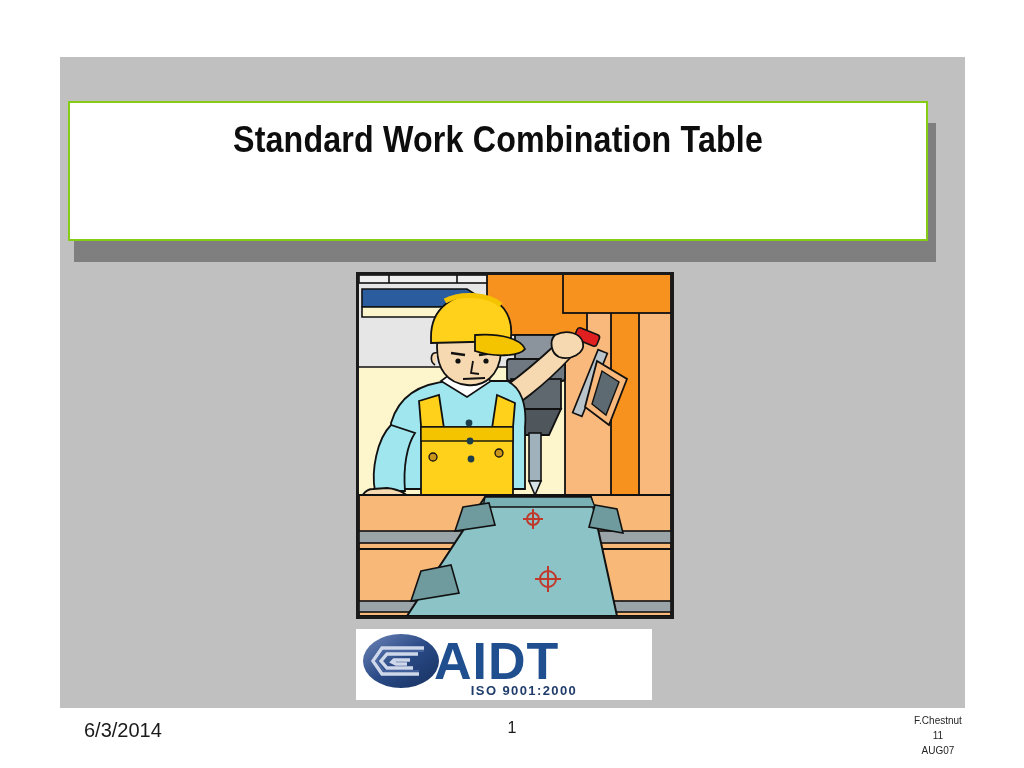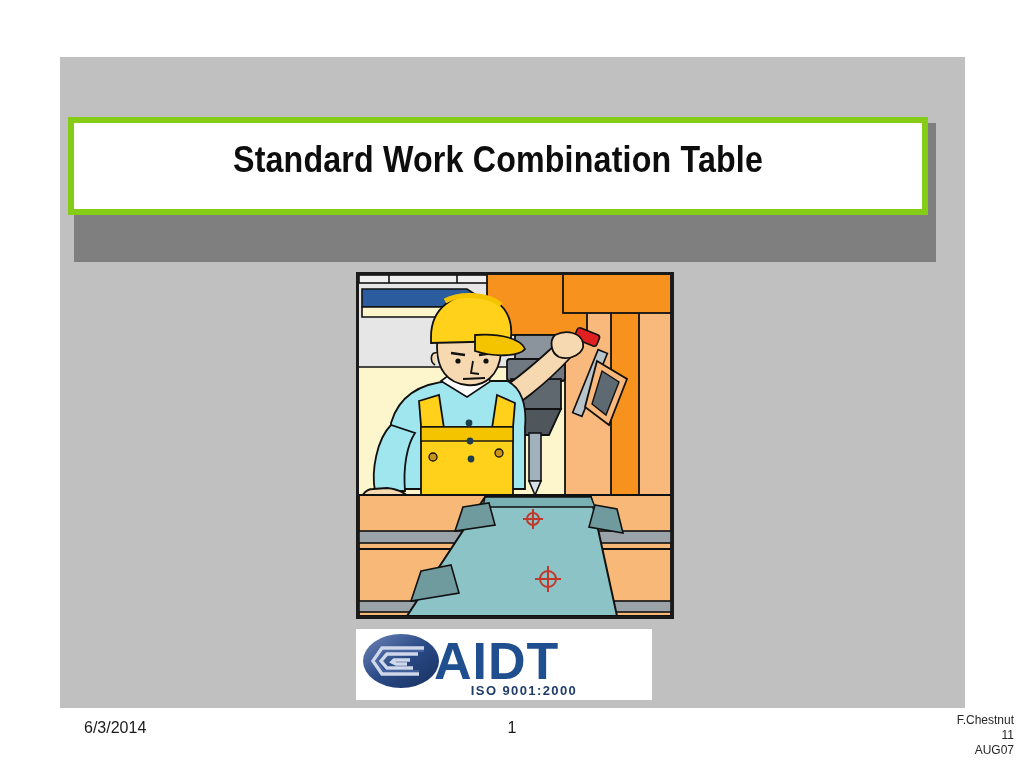--- a/index.html
+++ b/index.html
@@ -31,25 +31,25 @@
     position: absolute;
     left: 74px;
     top: 123px;
     width: 862px;
     height: 139px;
     background: #7f7f7f;
   }
   #title-box {
     position: absolute;
     left: 68px;
-    top: 117px;
+    top: 101px;
     width: 860px;
-    height: 98px;
+    height: 140px;
     background: #ffffff;
-    border: 6px solid #84cc16;
+    border: 2px solid #84cc16;
     box-sizing: border-box;
   }
   #title-text {
     position: absolute;
     left: 0;
     top: 14px;
     width: 100%;
     text-align: center;
     font-family: "Liberation Sans Narrow", "Liberation Sans", sans-serif;
     font-weight: bold;
@@ -90,35 +90,35 @@
 
   
   .footer-text {
     position: absolute;
     color: #1a1a1a;
     font-family: "Liberation Sans", sans-serif;
   }
   #footer-date {
     left: 84px;
     top: 719px;
-    font-size: 16px;
+    font-size: 20px;
   }
   #footer-page {
     left: 0;
     top: 719px;
     width: 1024px;
     text-align: center;
     font-size: 16px;
   }
   #footer-meta {
     left: 862px;
     top: 713px;
     width: 152px;
-    text-align: right;
-    font-size: 12px;
+    text-align: center;
+    font-size: 10px;
     line-height: 15px;
     color: #262626;
   }
   #footer-meta div { display: block; }
 </style>
 </head>
 <body>
 
 <div id="slide-canvas"></div>
 

